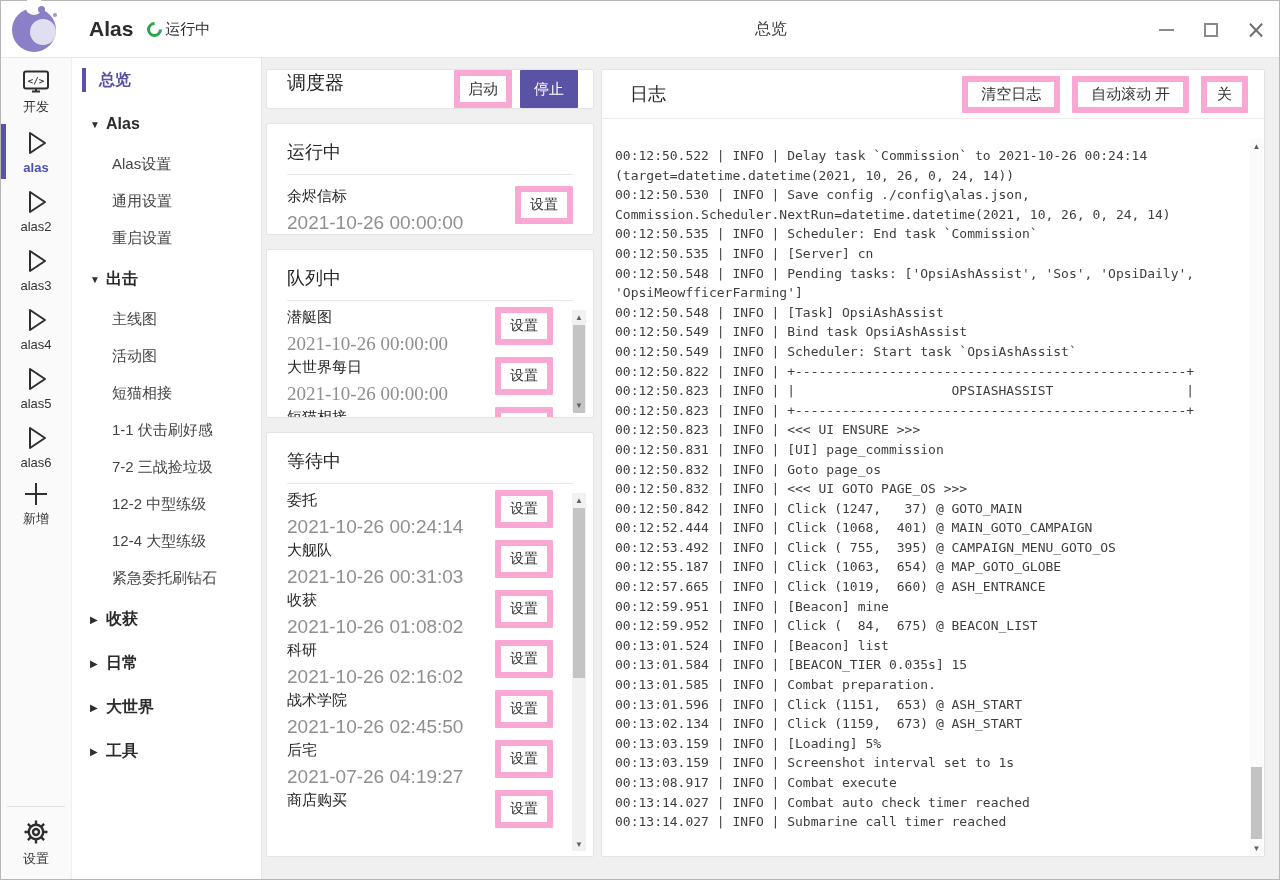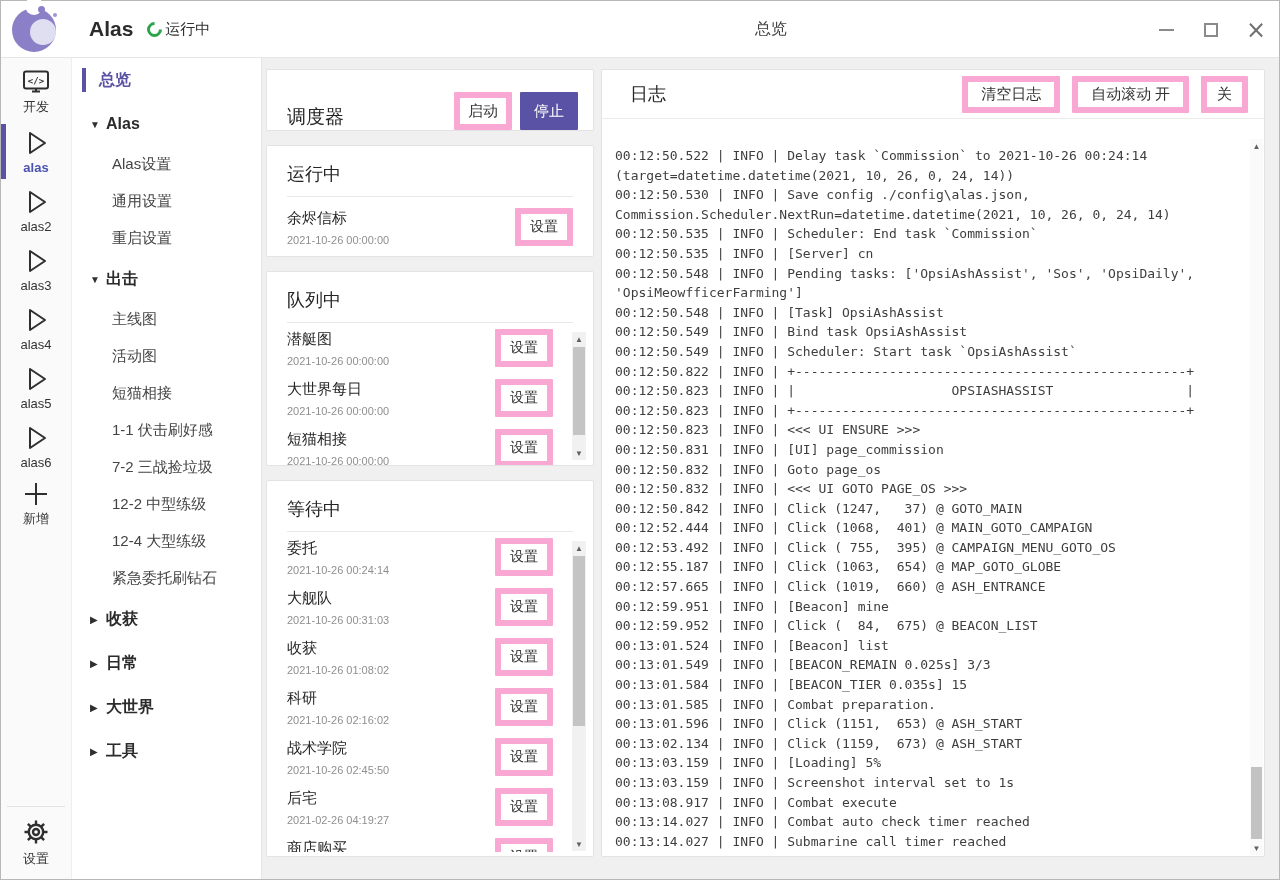--- a/index.html
+++ b/index.html
@@ -55,38 +55,38 @@
   .menu-arrow { width:16px; margin-left:17px; font-size:10px; color:#2f2f2f; }
   .menu-group-label { font-size:16px; font-weight:bold; color:#2b2b2b; }
   .menu-item { height:37px; padding-left:39px; font-size:15px; color:#444; display:flex; align-items:center; }
 
   
   .content { position:absolute; top:57px; left:261px; right:0; bottom:0; background:#f0f0f1; }
   .card { background:#fff; border:1px solid #e3e3e3; border-radius:2px; }
   .col-left { position:absolute; left:4px; top:11px; width:328px; bottom:22px;
     display:flex; flex-direction:column; gap:14px; }
 
-  .card-scheduler { height:62px; display:flex; align-items:flex-end; padding:0 15px 0 20px; flex:none; }
+  .card-scheduler { height:40px; display:flex; align-items:flex-start; padding:0 15px 0 20px; flex:none; }
   .sched-title { font-size:19px; color:#262626; flex:1; }
   .btn { background:#fff; border:6px solid #f9a8d4; border-radius:1px; color:#333;
     font-size:15px; height:38px; min-width:58px; display:flex; align-items:center; justify-content:center;
     font-family:inherit; }
   .btn-stop { background:var(--accent_purple); border-color:var(--accent_purple); color:#fff; margin-left:8px; }
 
   .card-running { height:112px; padding:10px 20px 0; flex:none; }
-  .card-pending { height:195px; padding:10px 20px 0; flex:none; position:relative; overflow:hidden; }
+  .card-pending { height:169px; padding:10px 20px 0; flex:none; position:relative; overflow:hidden;font-family:Liberation Serif, serif; }
   .card-waiting { flex:1; padding:10px 20px 0; position:relative; overflow:hidden; }
   .sec-title { font-size:18px; color:#262626; padding:6px 0 10px; border-bottom:1px solid #e8e8e8; }
   .task-list { position:relative; overflow:hidden; }
   .card-running .task-list { height:70px; }
   .card-pending .task-list { height:142px; margin-right:20px; }
   .card-waiting .task-list { height:calc(100% - 45px); margin-right:20px; }
   .task-row { position:relative; height:50px; padding-top:7px; }
   .task-name { font-size:15px; color:#262626; }
-  .task-time { font-size:11px; color:#8f8f8f; margin-top:6px; }
+  .task-time { font-size:19px; color:#8f8f8f; margin-top:6px; }
   .task-row .btn { position:absolute; right:0; top:6px; width:58px; font-size:14px; }
   .card-running .task-row { padding-top:12px; height:60px; }
   .card-running .task-row .btn { top:11px; }
 
   
   .v-scroll { position:absolute; right:7px; top:60px; bottom:5px; width:14px; background:#f1f1f1; }
   .v-scroll .s-up, .v-scroll .s-down { position:absolute; left:0; right:0; height:14px;
     font-size:8px; color:#616161; text-align:center; line-height:15px; }
   .v-scroll .s-up { top:0; } .v-scroll .s-down { bottom:0; }
   .v-scroll .s-thumb { position:absolute; left:1px; right:1px; background:#c4c4c4; }
@@ -411,21 +411,21 @@
             </div>
 
             <div class="task-row">
               <div class="task-name">战术学院</div>
               <div class="task-time">2021-10-26 02:45:50</div>
               <button class="btn">设置</button>
             </div>
 
             <div class="task-row">
               <div class="task-name">后宅</div>
-              <div class="task-time">2021-02-26 04:19:27</div>
+              <div class="task-time">2021-07-26 04:19:27</div>
               <button class="btn">设置</button>
             </div>
 
             <div class="task-row">
               <div class="task-name">商店购买</div>
               <div class="task-time"></div>
               <button class="btn">设置</button>
             </div>
           </div>
         <div class="v-scroll">
@@ -490,21 +490,20 @@
           <div class="log-line">00:12:55.187 | INFO | Click (1063,  654) @ MAP_GOTO_GLOBE</div>
 
           <div class="log-line">00:12:57.665 | INFO | Click (1019,  660) @ ASH_ENTRANCE</div>
 
           <div class="log-line">00:12:59.951 | INFO | [Beacon] mine</div>
 
           <div class="log-line">00:12:59.952 | INFO | Click (  84,  675) @ BEACON_LIST</div>
 
           <div class="log-line">00:13:01.524 | INFO | [Beacon] list</div>
 
-          <div class="log-line">00:13:01.549 | INFO | [BEACON_REMAIN 0.025s] 3/3</div>
 
           <div class="log-line">00:13:01.584 | INFO | [BEACON_TIER 0.035s] 15</div>
 
           <div class="log-line">00:13:01.585 | INFO | Combat preparation.</div>
 
           <div class="log-line">00:13:01.596 | INFO | Click (1151,  653) @ ASH_START</div>
 
           <div class="log-line">00:13:02.134 | INFO | Click (1159,  673) @ ASH_START</div>
 
           <div class="log-line">00:13:03.159 | INFO | [Loading] 5%</div>

